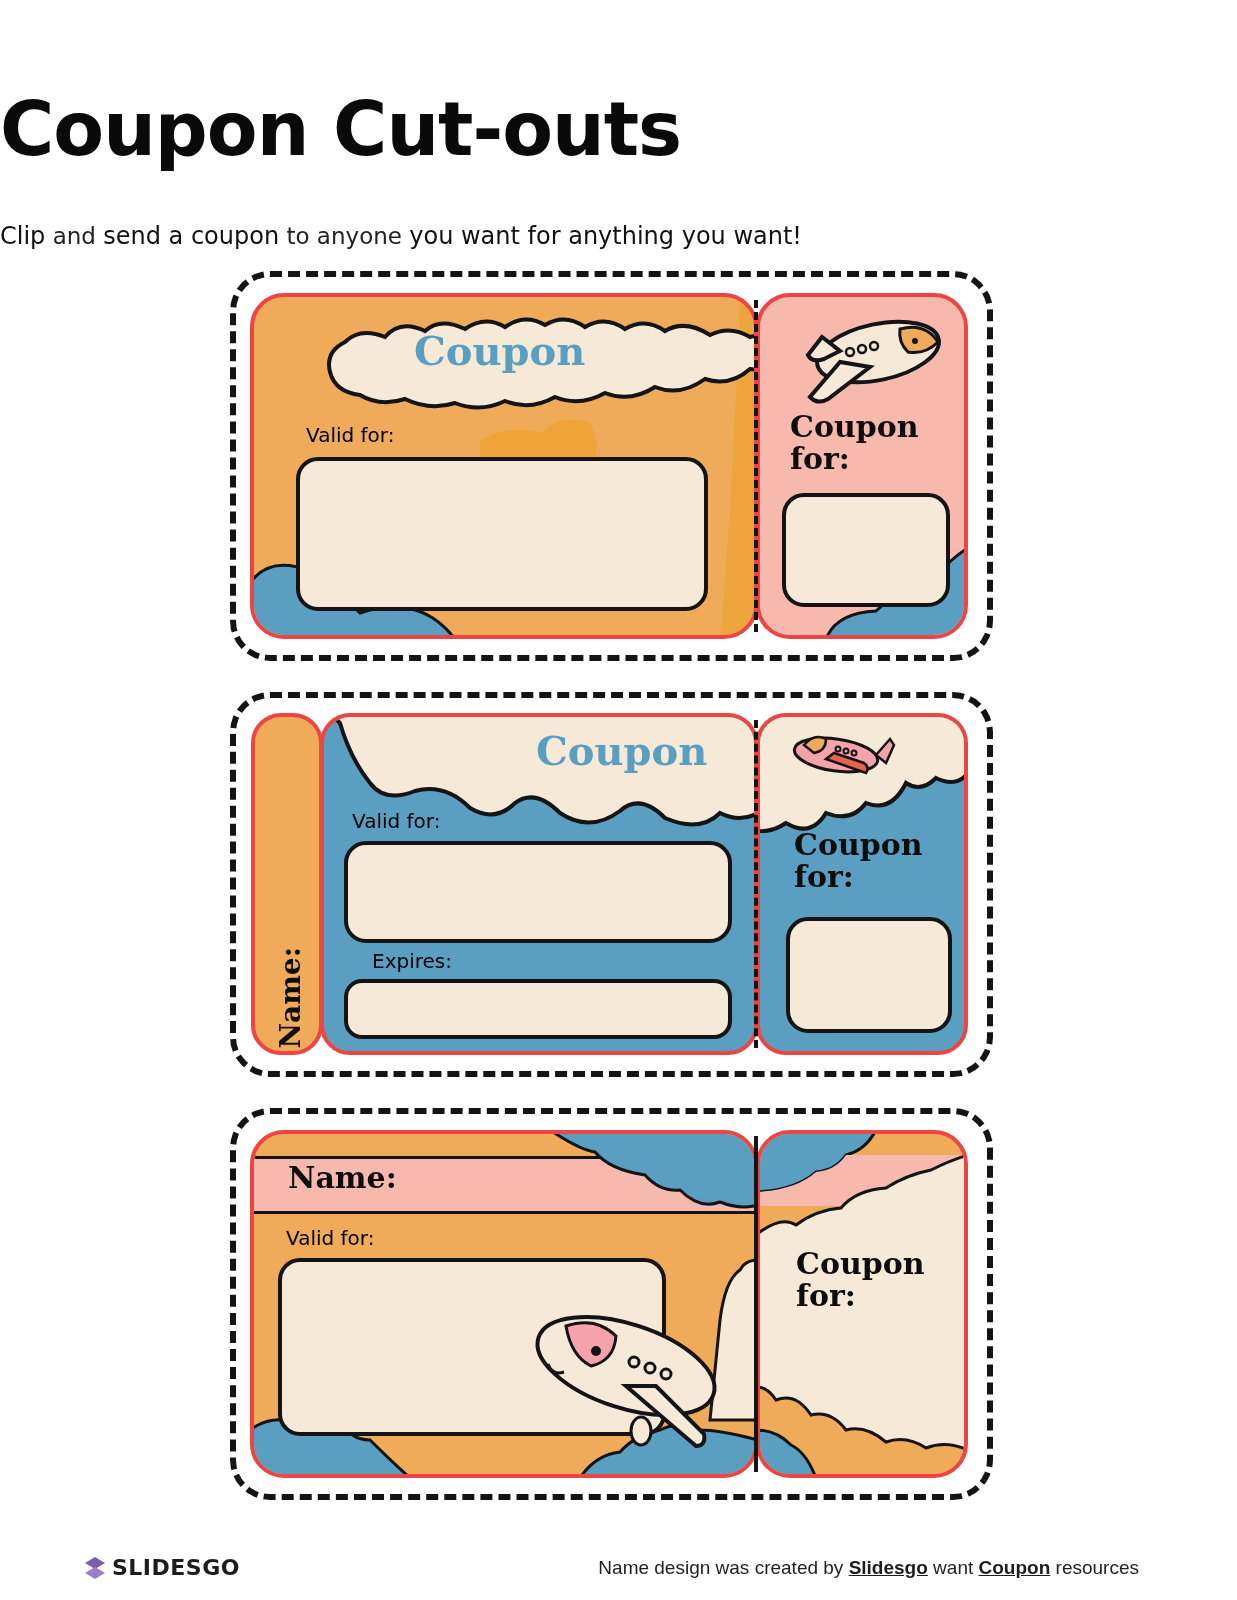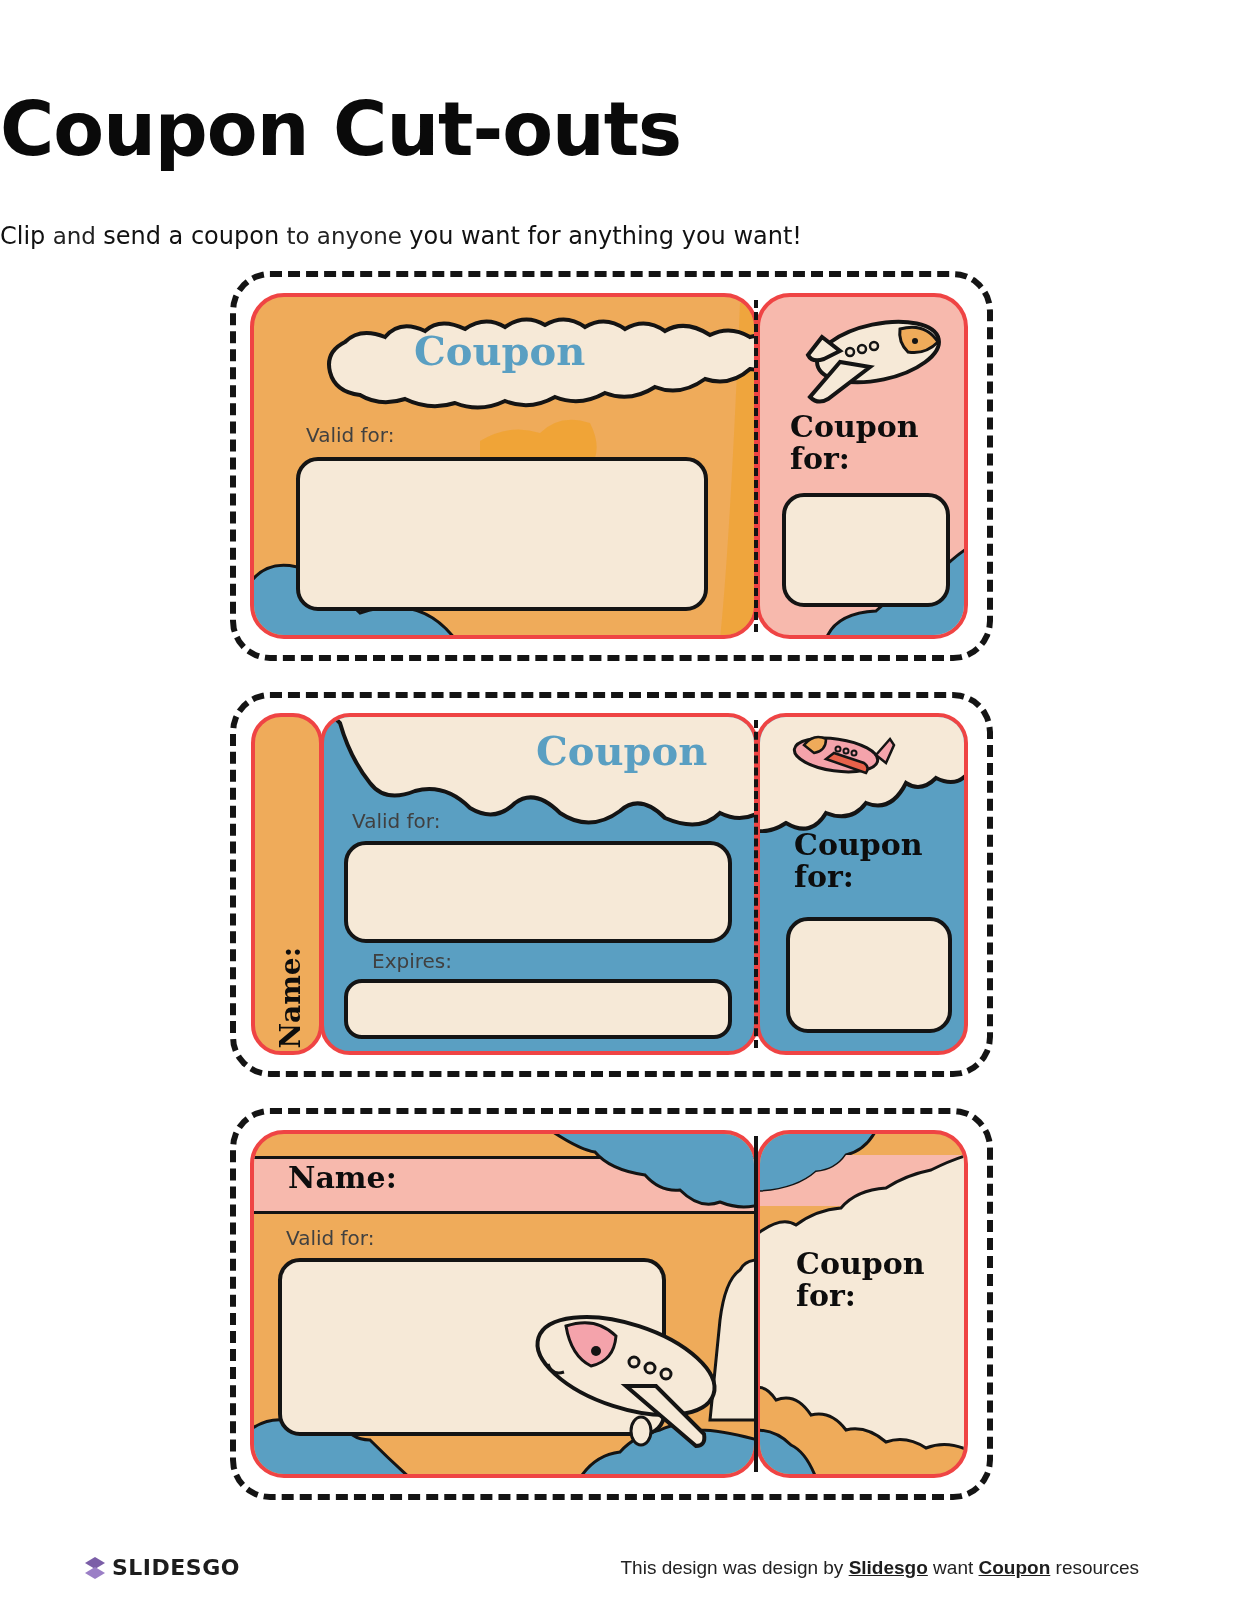--- a/index.html
+++ b/index.html
@@ -4,21 +4,21 @@
 <style>
   html,body{margin:0;padding:0;background:#ffffff;}
   body{width:1237px;height:1600px;position:relative;overflow:hidden;font-family:"DejaVu Sans",sans-serif;color:#111;}
   .title{position:absolute;left:0;width:1237px;top:84px;text-align:left;font-family:"DejaVu Sans",sans-serif;font-weight:bold;font-size:74px;letter-spacing:-1px;line-height:90px;color:#0a0a0a;}
   .subtitle{position:absolute;left:0;width:1237px;top:220px;text-align:left;font-family:"DejaVu Sans",sans-serif;font-size:24px;line-height:32px;color:#111;}
   .subtitle .lt{font-weight:normal;color:#222;font-size:23px;}
   .subtitle .bd{font-weight:500;}
   .cutline{position:absolute;border:6px dashed #141414;border-radius:40px;box-sizing:border-box;}
   .part{position:absolute;box-sizing:border-box;border:4px solid #ef4444;overflow:hidden;}
   .field{position:absolute;background:#f6e9d7;border:4px solid #141414;border-radius:22px;box-sizing:border-box;}
-  .lbl{position:absolute;font-family:"DejaVu Sans",sans-serif;font-size:20px;color:#404040;}
+  .lbl{position:absolute;font-family:"DejaVu Sans",sans-serif;font-size:20px;color:#000000;}
   .serif-bold{font-family:"DejaVu Serif",serif;font-weight:bold;color:#0d0d0d;}
   .coupon-word{position:absolute;font-family:"DejaVu Serif",serif;font-weight:bold;color:#5a9fc2;font-size:40px;letter-spacing:0px;}
   .perf{position:absolute;border-left:4px dashed #141414;width:0;}
   .footer-logo{position:absolute;left:84px;top:1555px;display:flex;align-items:center;gap:6px;}
   .footer-logo .txt{font-family:"DejaVu Sans",sans-serif;font-weight:bold;font-size:22px;color:#1d1d1d;letter-spacing:0.5px;}
   .credit{position:absolute;right:98px;top:1557px;font-family:"Liberation Sans",sans-serif;font-size:19px;color:#222;}
   .credit a{color:#1d1d1d;font-weight:bold;text-decoration:underline;}
   svg{display:block;}
 </style>
 </head>
@@ -153,14 +153,14 @@
 </div>
 
 <div class="footer-logo">
   <svg width="22" height="24" viewBox="0 0 22 24">
     <path d="M11 1 L21 7 L11 13 L1 7Z" fill="#7b5ea7"></path>
     <path d="M11 11 L21 17 L11 23 L1 17Z" fill="#9b7fc6"></path>
   </svg>
   <span class="txt">SLIDESGO</span>
 </div>
 <div class="credit">
-  <span>This design was design by </span><a>Slidesgo</a><span> want </span><a>Coupon</a><span> resources</span>
+  <span>Name design was created by </span><a>Slidesgo</a><span> want </span><a>Coupon</a><span> resources</span>
 </div>
 
 </body></html>

